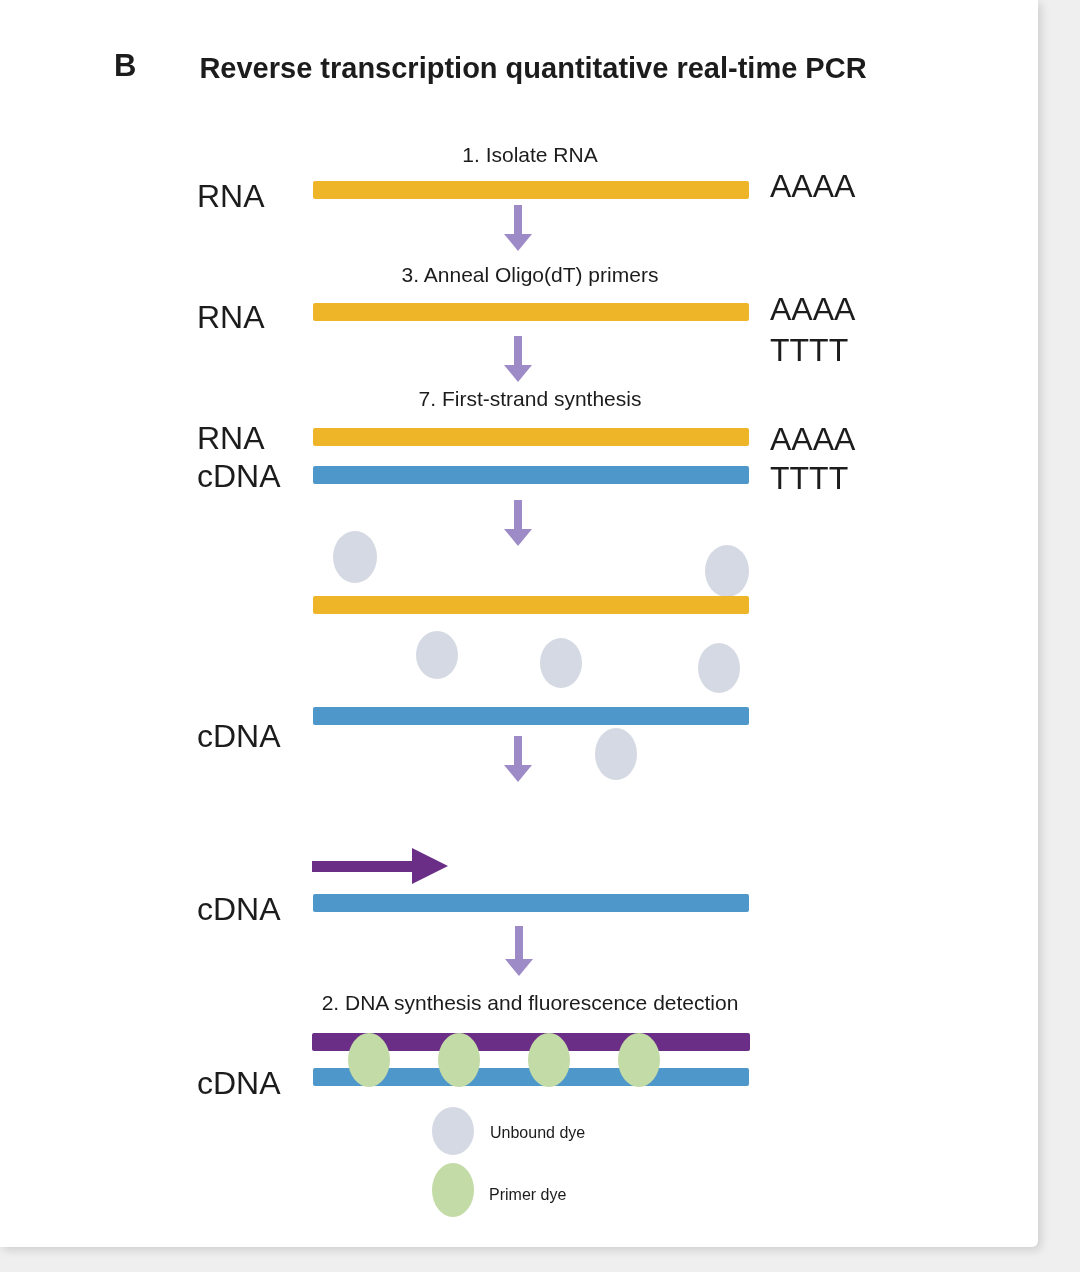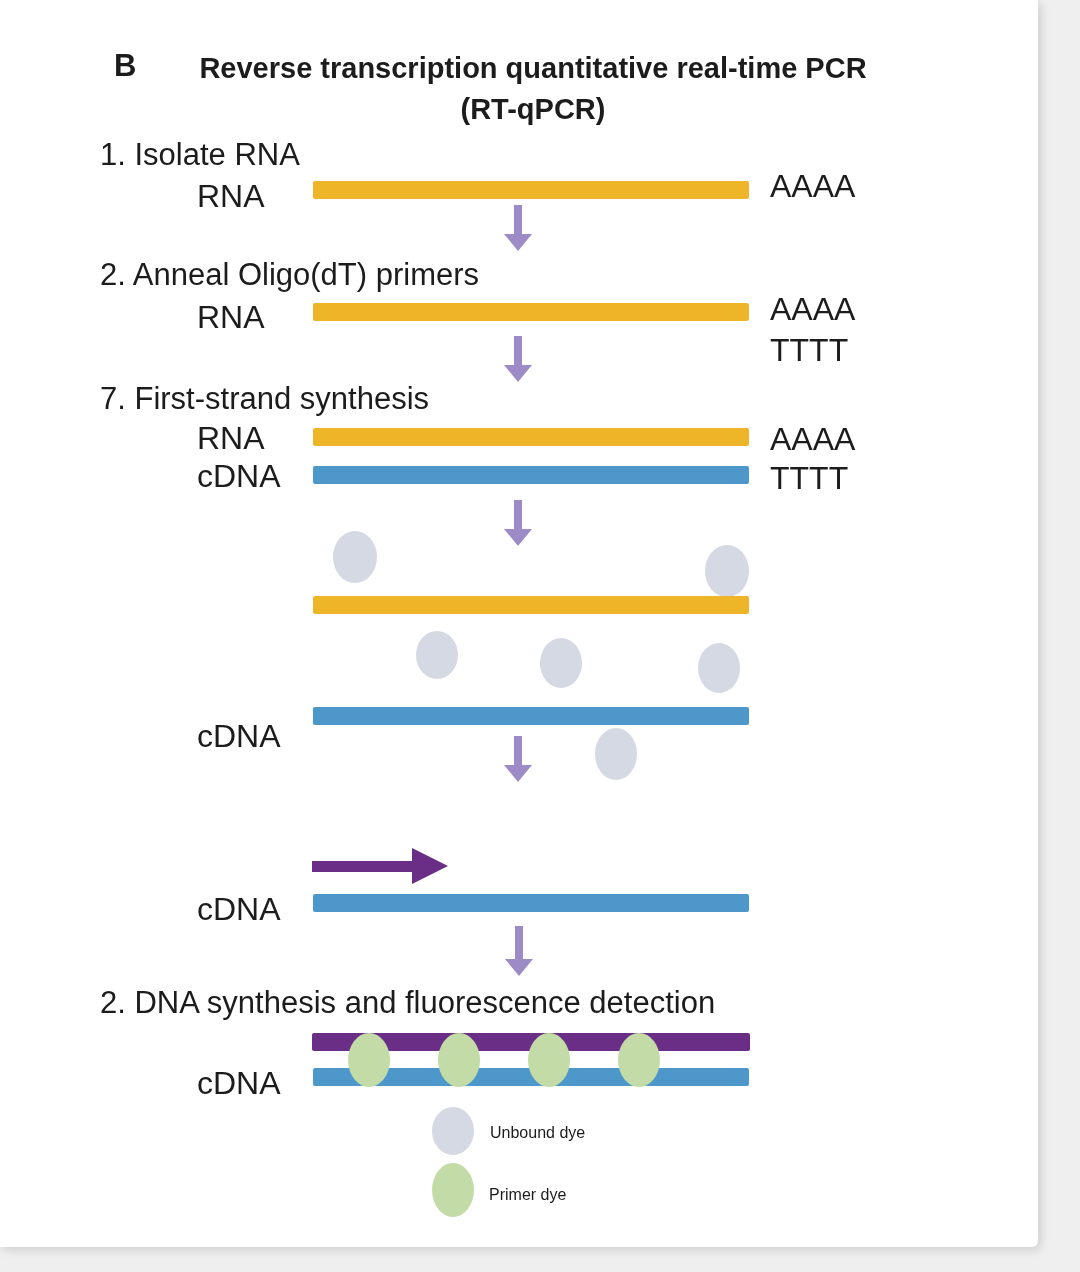--- a/index.html
+++ b/index.html
@@ -11,21 +11,21 @@
   }
   .card{
     position:absolute;left:0;top:0;width:1038px;height:1247px;
     background:#ffffff;border-radius:0 0 6px 0;
     box-shadow:3px 3px 10px rgba(0,0,0,.14);
   }
   .abs{position:absolute}
   .panel-letter{left:114px;top:48px;font-size:31px;font-weight:bold}
   .title{left:133px;top:48px;width:800px;text-align:center;
          font-size:29px;font-weight:bold;line-height:41px}
-  .step{left:100px;width:860px;text-align:left;font-size:31px;line-height:28px}
+  .step{left:100px;width:860px;text-align:center;font-size:21px;line-height:28px}
   .side{font-size:32px;line-height:32px}
   .bar{position:absolute;left:313px;width:436px;height:18px;border-radius:2px}
   .rna-bar{background:#EFB529}
   .cdna-bar{background:#4E97CB}
   .newdna-bar{background:#6A2E87;left:312px;width:438px}
   .dye{position:absolute;border-radius:50%}
   .unbound{background:#D4D9E3}
   .bound{background:#C3DBA7}
   .darrow{position:absolute;width:28px;display:flex;flex-direction:column;align-items:center}
   .darrow .shaft{width:8px;height:29px;background:#9D8BC8}
@@ -40,33 +40,32 @@
   .legend-label{font-size:16px;line-height:30px}
 </style>
 </head>
 <body>
 
 <div class="card">
 
   <div class="abs panel-letter">B</div>
   <div class="abs title">
     <div>Reverse transcription quantitative real-time PCR</div>
-    <div>(RT-qPCR)</div>
   </div>
 
   <div class="abs step" style="top:141px">1. Isolate RNA</div>
   <div class="abs side" style="left:197px;top:180px">RNA</div>
   <div class="bar rna-bar" style="top:181px"></div>
   <div class="abs side" style="left:770px;top:170px">AAAA</div>
   <div class="darrow" style="left:504px;top:205px">
     <div class="shaft"></div>
       <div class="head"></div>
   </div>
 
-  <div class="abs step" style="top:261px">2. Anneal Oligo(dT) primers</div>
+  <div class="abs step" style="top:261px">3. Anneal Oligo(dT) primers</div>
   <div class="abs side" style="left:197px;top:301px">RNA</div>
   <div class="bar rna-bar" style="top:303px"></div>
   <div class="abs side" style="left:770px;top:293px">AAAA</div>
   <div class="abs side" style="left:770px;top:334px">TTTT</div>
   <div class="darrow" style="left:504px;top:336px">
     <div class="shaft"></div>
       <div class="head"></div>
   </div>
 
   <div class="abs step" style="top:385px">7. First-strand synthesis</div>

